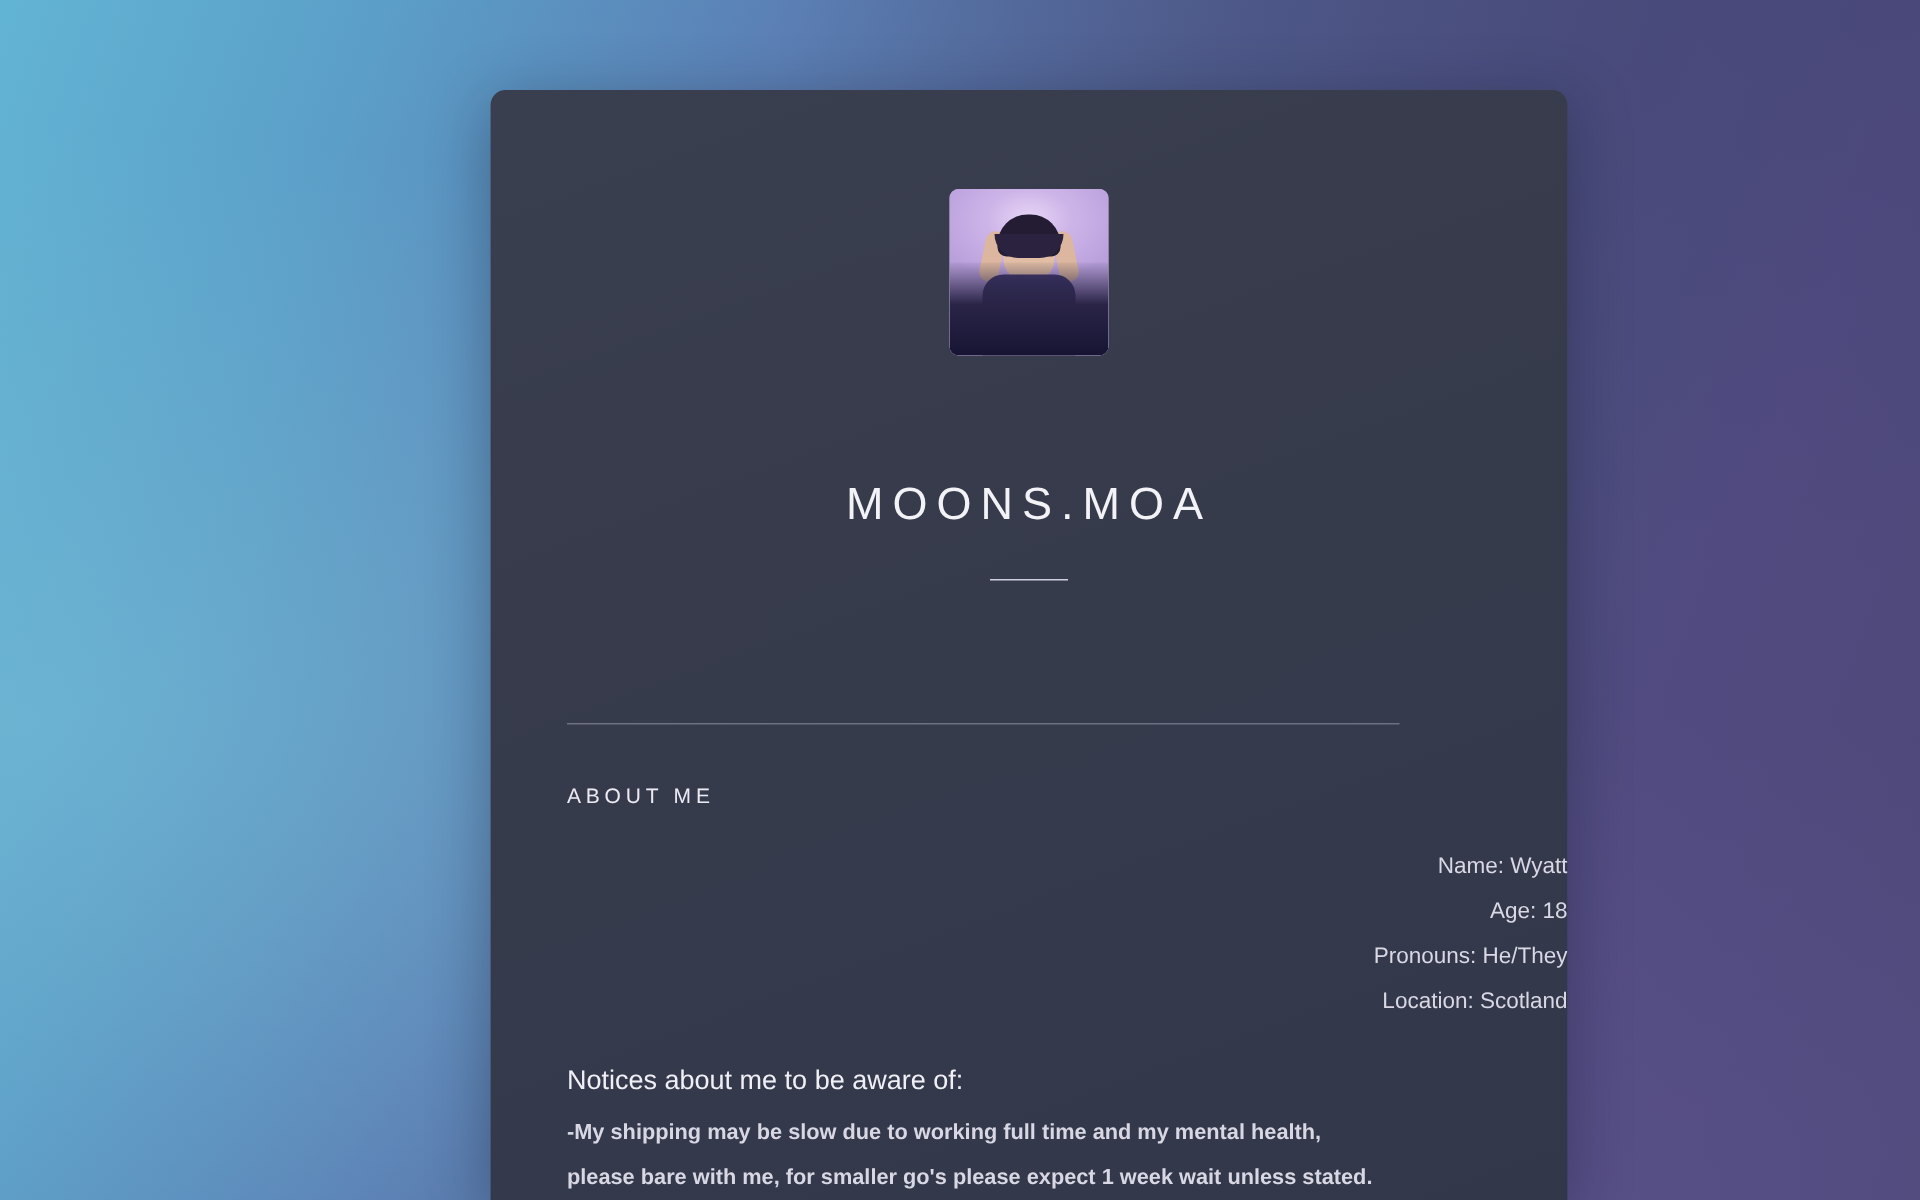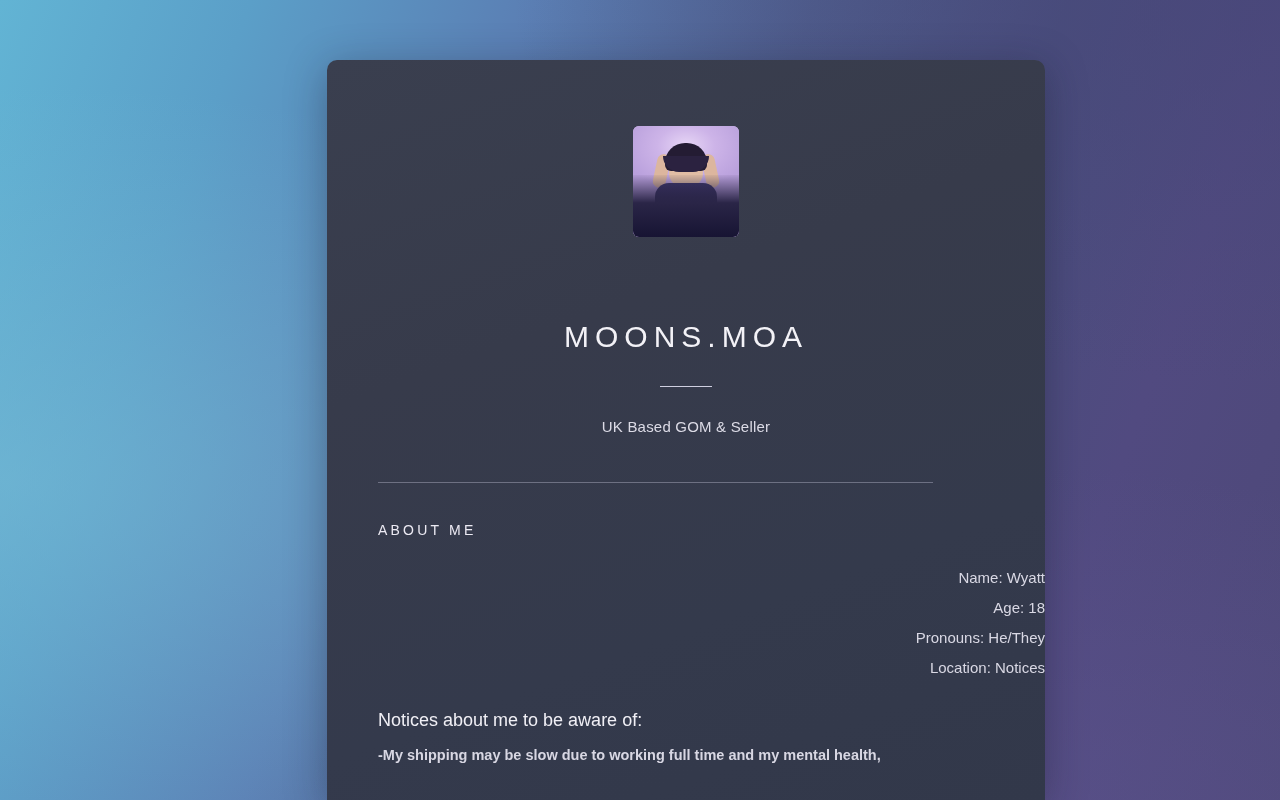--- a/index.html
+++ b/index.html
@@ -198,33 +198,33 @@
       <div class="av-hair"></div>
       <div class="av-hair2"></div>
       <div class="av-body"></div>
     </div>
   </div>
 
   <div class="title">MOONS.MOA</div>
 
   <div class="divider-short"></div>
 
-  <div class="tagline">UK Based GOM &amp; Seller</div>
 
   <div class="rule"></div>
 
   <div class="section-head">ABOUT ME</div>
 
   <div class="facts">
     <div>Name: Wyatt</div>
     <div>Age: 18</div>
     <div>Pronouns: He/They</div>
-    <div>Location: Notices</div>
+    <div>Location: Scotland</div>
   </div>
 
   <div class="notices-title">Notices about me to be aware of:</div>
 
   <div class="notices-body">
     <div>-My shipping may be slow due to working full time and my mental health,</div>
+    <div>please bare with me, for smaller go's please expect 1 week wait unless stated.</div>
 
   </div>
 
 </div>
 
 </body></html>

